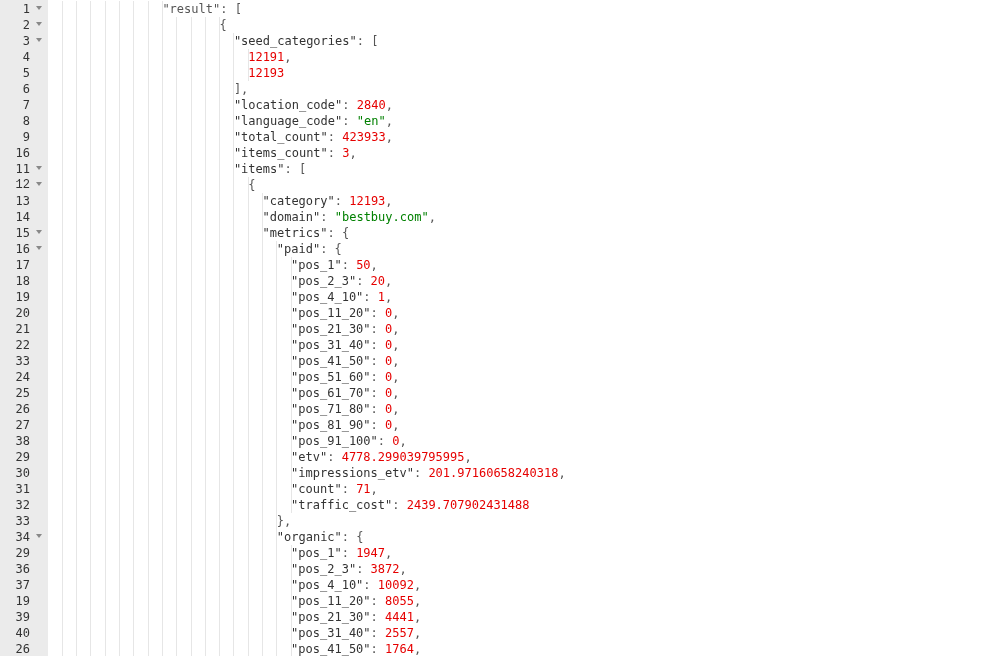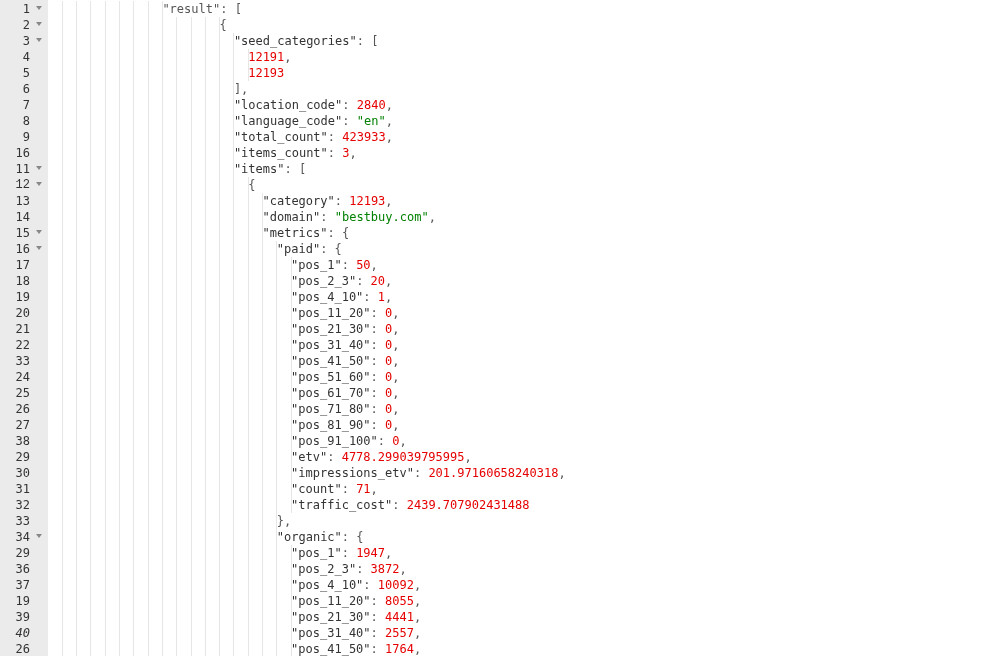--- a/index.html
+++ b/index.html
@@ -146,21 +146,21 @@
       </div>
       <div class="gline" style="top: 577px;">
         <span class="num">37</span>
       </div>
       <div class="gline" style="top: 593px;">
         <span class="num">19</span>
       </div>
       <div class="gline" style="top: 609px;">
         <span class="num">39</span>
       </div>
-      <div class="gline" style="top: 625px; font-style: italic;">
+      <div class="gline" style="top: 625px;">
         <span class="num">40</span>
       </div>
       <div class="gline" style="top: 641px;">
         <span class="num">26</span>
       </div>
     </div>
   <div class="content" id="content">
       <div class="cline" style="top: 1px;"><span class="guide" style="left: 13.8px;"></span><span class="guide" style="left: 28.1px;"></span><span class="guide" style="left: 42.4px;"></span><span class="guide" style="left: 56.7px;"></span><span class="guide" style="left: 71px;"></span><span class="guide" style="left: 85.3px;"></span><span class="guide" style="left: 99.6px;"></span><span class="guide" style="left: 113.9px;"></span><span class="code" style="left: 114.4px;"><span class="punc">"result": [</span></span></div>
       <div class="cline" style="top: 17px;"><span class="guide" style="left: 13.8px;"></span><span class="guide" style="left: 28.1px;"></span><span class="guide" style="left: 42.4px;"></span><span class="guide" style="left: 56.7px;"></span><span class="guide" style="left: 71px;"></span><span class="guide" style="left: 85.3px;"></span><span class="guide" style="left: 99.6px;"></span><span class="guide" style="left: 113.9px;"></span><span class="guide" style="left: 128.2px;"></span><span class="guide" style="left: 142.5px;"></span><span class="guide" style="left: 156.8px;"></span><span class="guide" style="left: 171.1px;"></span><span class="code" style="left: 171.6px;"><span class="punc">{</span></span></div>
       <div class="cline" style="top: 33px;"><span class="guide" style="left: 13.8px;"></span><span class="guide" style="left: 28.1px;"></span><span class="guide" style="left: 42.4px;"></span><span class="guide" style="left: 56.7px;"></span><span class="guide" style="left: 71px;"></span><span class="guide" style="left: 85.3px;"></span><span class="guide" style="left: 99.6px;"></span><span class="guide" style="left: 113.9px;"></span><span class="guide" style="left: 128.2px;"></span><span class="guide" style="left: 142.5px;"></span><span class="guide" style="left: 156.8px;"></span><span class="guide" style="left: 171.1px;"></span><span class="guide" style="left: 185.4px;"></span><span class="code" style="left: 185.9px;"><span class="key">"seed_categories"</span><span class="punc">: [</span></span></div>

